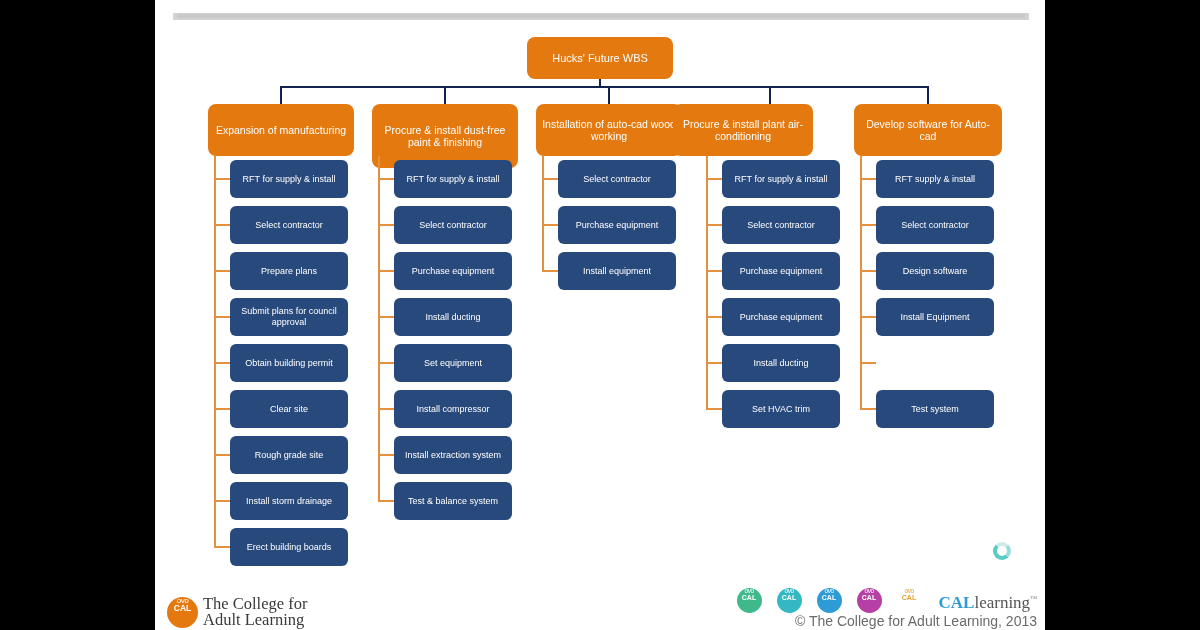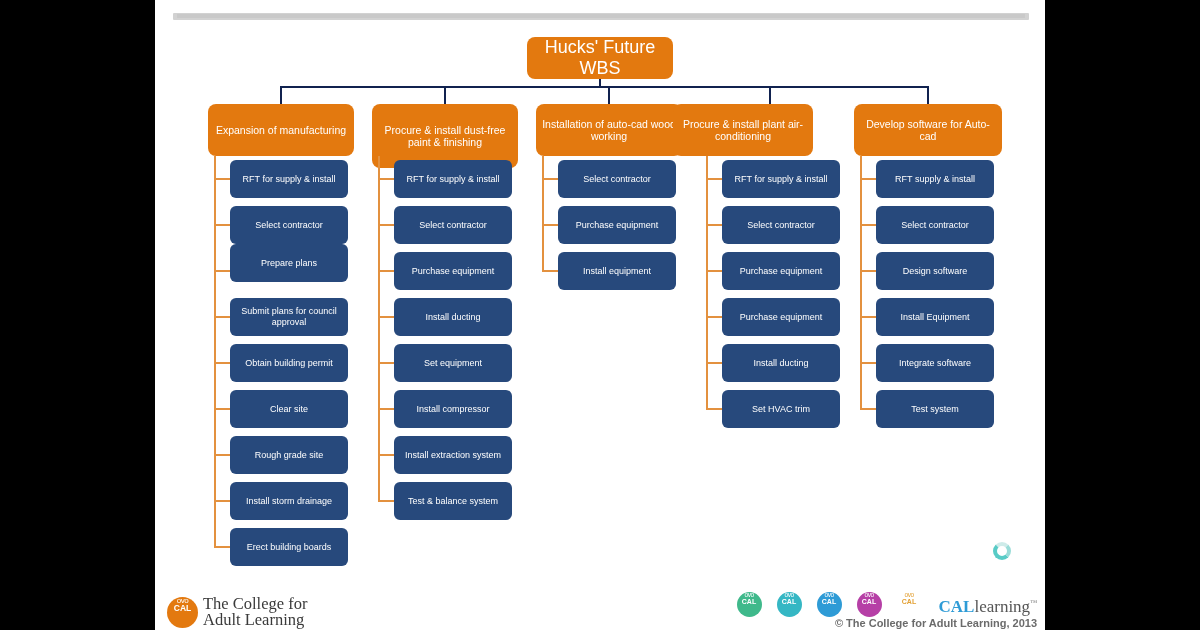--- a/index.html
+++ b/index.html
@@ -64,21 +64,21 @@
     justify-content: center;
     text-align: center;
     color: #ffffff;
     line-height: 1.18;
     border-radius: 7px;
     padding: 2px 5px;
   }
 
   .node.root {
     background: #e3790f;
-    font-size: 18px;
+    font-size: 11px;
     border-radius: 8px;
   }
 
   .node.lvl1 {
     background: #e3790f;
     font-size: 10.5px;
     border-radius: 8px;
   }
 
   .node.leaf {
@@ -166,25 +166,24 @@
     font-size: 17px;
     line-height: 18px;
     margin-left: 2px;
     white-space: nowrap;
   }
   #callearning-word .cal-part { color: #2e9bd6; font-weight: bold; }
   #callearning-word .learn-part { color: #555555; }
   #callearning-word .tm { font-size: 7px; vertical-align: super; color: #777; }
 
   #copyright {
-    font-size: 11px;
+    font-size: 14px;
     color: #6b6b6b;
     margin-top: 0px;
     white-space: nowrap;
-    font-weight: bold;
   }
 
   
   #spinner {
     position: absolute;
     left: 838px;
     top: 542px;
     width: 18px;
     height: 18px;
     border-radius: 50%;
@@ -216,21 +215,21 @@
         <span>Expansion of manufacturing</span>
       </div>
       <div class="node leaf" style="left: 75px; top: 160px; width: 118px; height: 38px;">
         <span>RFT for supply &amp; install</span>
       </div>
       <div class="stub" style="left: 59px; top: 178px; width: 16px;"></div>
       <div class="node leaf" style="left: 75px; top: 206px; width: 118px; height: 38px;">
         <span>Select contractor</span>
       </div>
       <div class="stub" style="left: 59px; top: 224px; width: 16px;"></div>
-      <div class="node leaf" style="left: 75px; top: 244px; width: 118px; height: 38px;">
+      <div class="node leaf" style="left: 75px; top: 252px; width: 118px; height: 38px;">
         <span>Prepare plans</span>
       </div>
       <div class="stub" style="left: 59px; top: 270px; width: 16px;"></div>
       <div class="node leaf" style="left: 75px; top: 298px; width: 118px; height: 38px;">
         <span>Submit plans for council approval</span>
       </div>
       <div class="stub" style="left: 59px; top: 316px; width: 16px;"></div>
       <div class="node leaf" style="left: 75px; top: 344px; width: 118px; height: 38px;">
         <span>Obtain building permit</span>
       </div>
@@ -348,23 +347,20 @@
       </div>
       <div class="stub" style="left: 705px; top: 224px; width: 16px;"></div>
       <div class="node leaf" style="left: 721px; top: 252px; width: 118px; height: 38px;">
         <span>Design software</span>
       </div>
       <div class="stub" style="left: 705px; top: 270px; width: 16px;"></div>
       <div class="node leaf" style="left: 721px; top: 298px; width: 118px; height: 38px;">
         <span>Install Equipment</span>
       </div>
       <div class="stub" style="left: 705px; top: 316px; width: 16px;"></div>
-      <div class="node leaf" style="left: 721px; top: 344px; width: 118px; height: 38px;">
-        <span>Integrate software</span>
-      </div>
       <div class="stub" style="left: 705px; top: 362px; width: 16px;"></div>
       <div class="node leaf" style="left: 721px; top: 390px; width: 118px; height: 38px;">
         <span>Test system</span>
       </div>
       <div class="stub" style="left: 705px; top: 408px; width: 16px;"></div>
       <div class="spine" style="left: 705px; top: 156px; height: 253px;"></div>
     </div>
 
   <div id="spinner"></div>
 

